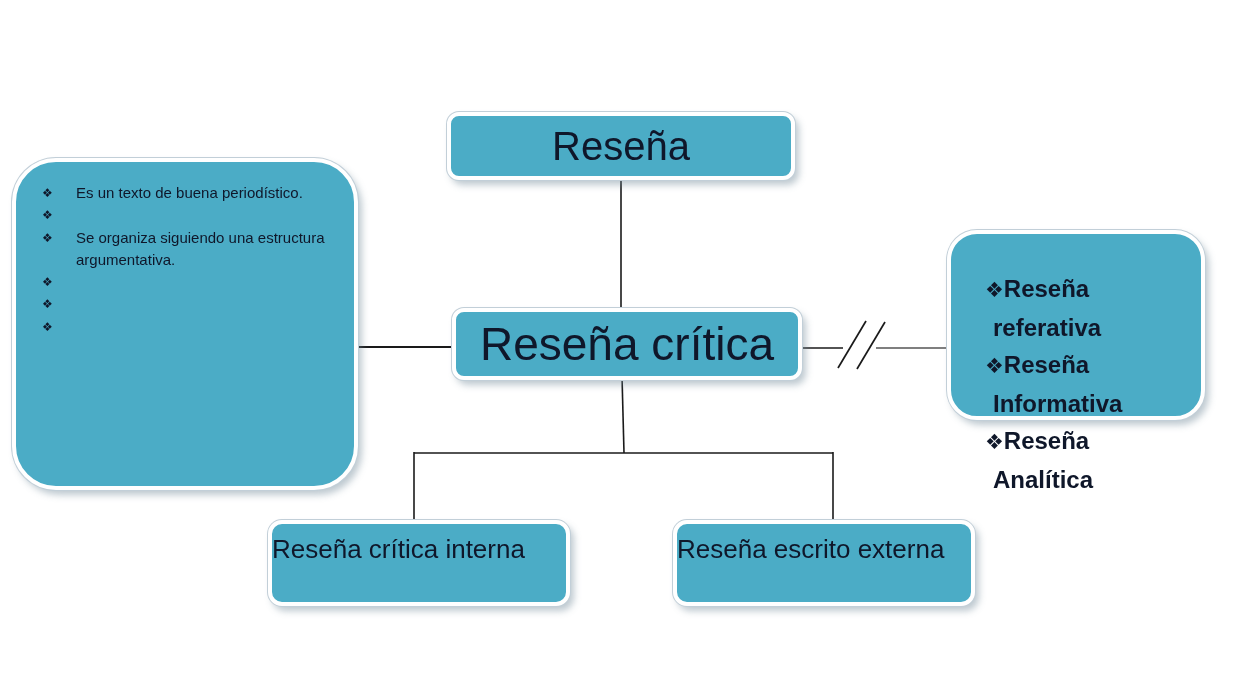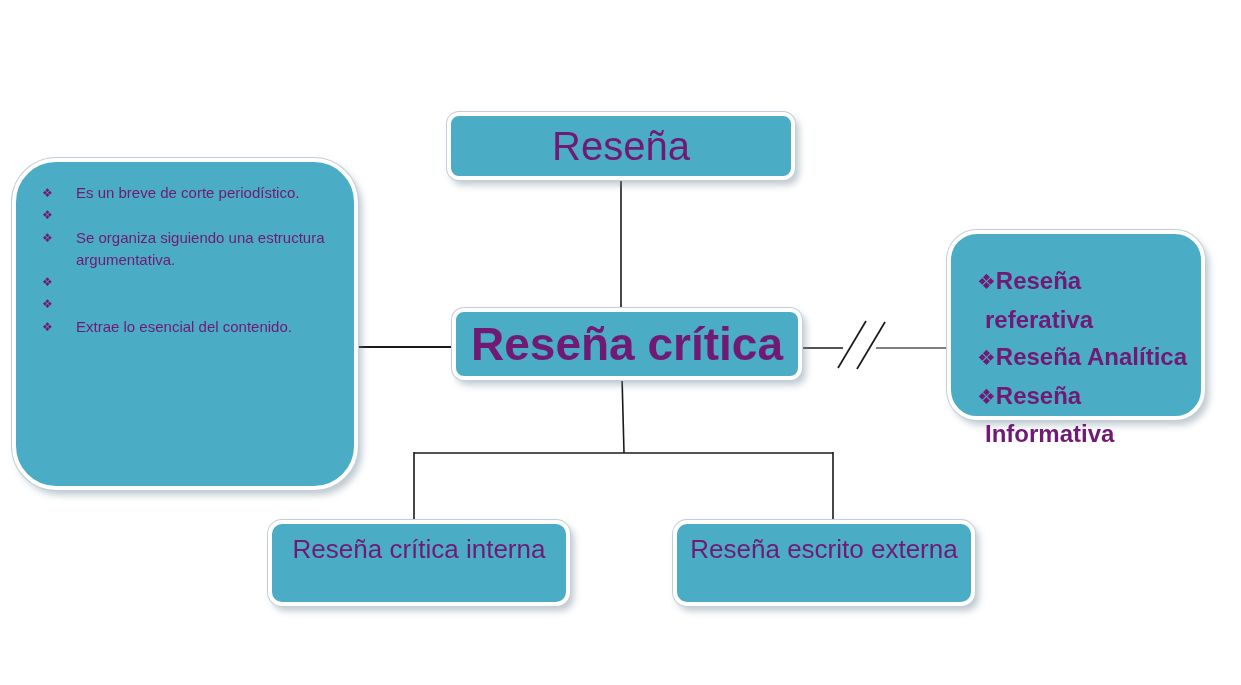--- a/index.html
+++ b/index.html
@@ -20,35 +20,34 @@
     left: 0; top: 0;
     width: 1241px; height: 685px;
     z-index: 1;
   }
   .node {
     position: absolute;
     box-sizing: border-box;
     background: #4BACC6;
     border: 4px solid #ffffff;
     box-shadow: 0 0 0 1px #c2cfd8, 4px 5px 7px rgba(110, 135, 150, 0.45);
-    color: #701a75;
+    color: #0f172a;
     z-index: 2;
   }
   .node-root {
     left: 447px; top: 112px; width: 348px; height: 68px;
     border-radius: 12px;
     display: flex; align-items: center; justify-content: center;
     font-size: 40px;
   }
   .node-center {
     left: 452px; top: 308px; width: 350px; height: 72px;
     border-radius: 12px;
     display: flex; align-items: center; justify-content: center;
     font-size: 46px;
-    font-weight: bold;
   }
   .node-characteristics {
     left: 12px; top: 158px; width: 346px; height: 332px;
     border-radius: 44px;
     padding: 20px 12px 10px 26px;
   }
   .node-characteristics ul {
     list-style: none;
     margin: 0; padding: 0;
   }
@@ -66,38 +65,38 @@
     flex: 1 1 auto;
     max-width: 274px;
   }
   .node-types {
     left: 947px; top: 230px; width: 258px; height: 190px;
     border-radius: 30px;
     padding: 20px 3px 10px 18px;
   }
   .node-types ul {
     list-style: none;
-    margin: 8px; padding: 0;
+    margin: 16px; padding: 0;
   }
   .node-types li {
     font-size: 24px;
     font-weight: 700;
     line-height: 37.5px;
     padding-left: 8px;
     text-indent: -8px;
   }
   .node-types .bullet {
     font-size: 21px;
     font-weight: 700;
   }
   .node-leaf {
     width: 302px; height: 86px;
     border-radius: 14px;
     padding-top: 10px;
-    text-align: center;
+    text-align: left;
     font-size: 26px;
   }
   .node-leaf-left { left: 268px; top: 520px; }
   .node-leaf-right { left: 673px; top: 520px; }
 </style>
 </head>
 <body>
 
 <div class="canvas">
 
@@ -121,47 +120,46 @@
   </div>
 
   <div class="node node-center">
     <span>Reseña crítica</span>
   </div>
 
   <div class="node node-characteristics">
     <ul>
       <li>
         <span class="bullet">❖</span>
-        <span class="li-text">Es un breve de corte periodístico.</span>
+        <span class="li-text">Es un texto de buena periodístico.</span>
       </li>
       <li>
         <span class="bullet">❖</span>
       </li>
       <li>
         <span class="bullet">❖</span>
         <span class="li-text">Se organiza siguiendo una estructura argumentativa.</span>
       </li>
       <li>
         <span class="bullet">❖</span>
       </li>
       <li>
         <span class="bullet">❖</span>
       </li>
       <li>
         <span class="bullet">❖</span>
-        <span class="li-text">Extrae lo esencial del contenido.</span>
       </li>
     </ul>
   </div>
 
   <div class="node node-types">
     <ul>
       <li><span class="bullet">❖</span><span>Reseña referativa</span></li>
+      <li><span class="bullet">❖</span><span>Reseña Informativa</span></li>
       <li><span class="bullet">❖</span><span>Reseña Analítica</span></li>
-      <li><span class="bullet">❖</span><span>Reseña Informativa</span></li>
     </ul>
   </div>
 
   <div class="node node-leaf node-leaf-left">
     <span>Reseña crítica interna</span>
   </div>
 
   <div class="node node-leaf node-leaf-right">
     <span>Reseña escrito externa</span>
   </div>

